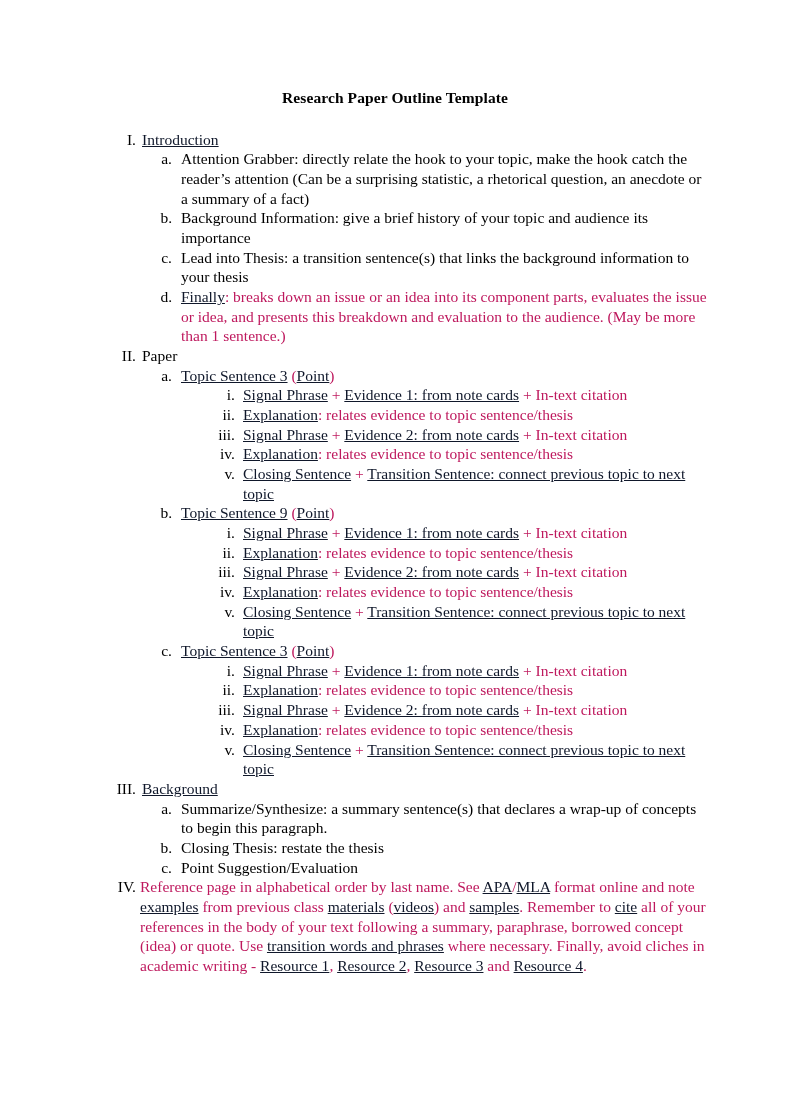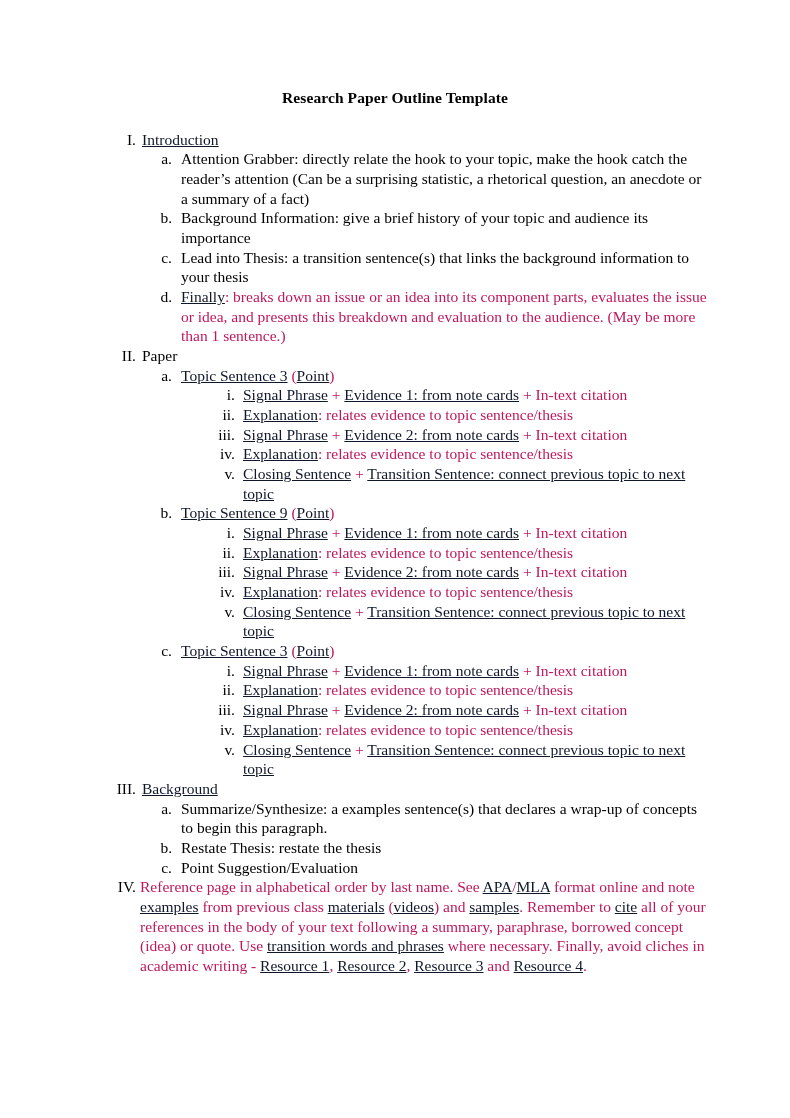--- a/index.html
+++ b/index.html
@@ -210,26 +210,26 @@
     <span class="content"><a class="lnk">Closing Sentence</a><span class="plain"> + </span><a class="lnk">Transition Sentence: connect previous topic to next topic</a></span>
   </div>
 
   <div class="row lvl1">
     <span class="marker">III.</span>
     <span class="content"><a class="lnk">Background</a></span>
   </div>
 
   <div class="row lvl2">
     <span class="marker">a.</span>
-    <span class="content">Summarize/Synthesize: a examples sentence(s) that declares a wrap-up of concepts to begin this paragraph.</span>
+    <span class="content">Summarize/Synthesize: a summary sentence(s) that declares a wrap-up of concepts to begin this paragraph.</span>
   </div>
 
   <div class="row lvl2">
     <span class="marker">b.</span>
-    <span class="content">Restate Thesis: restate the thesis</span>
+    <span class="content">Closing Thesis: restate the thesis</span>
   </div>
 
   <div class="row lvl2">
     <span class="marker">c.</span>
     <span class="content">Point Suggestion/Evaluation</span>
   </div>
 
   <div class="row lvl1 tight">
     <span class="marker">IV.</span>
     <span class="content"><span class="plain">Reference page in alphabetical order by last name. See </span><a class="lnk">APA</a><span class="plain">/</span><a class="lnk">MLA</a><span class="plain"> format online and note </span><a class="lnk">examples</a><span class="plain"> from previous class </span><a class="lnk">materials</a><span class="plain"> (</span><a class="lnk">videos</a><span class="plain">) and </span><a class="lnk">samples</a><span class="plain">. Remember to </span><a class="lnk">cite</a><span class="plain"> all of your references in the body of your text following a summary, paraphrase, borrowed concept (idea) or quote. Use </span><a class="lnk">transition words and phrases</a><span class="plain"> where necessary. Finally, avoid cliches in academic writing - </span><a class="lnk">Resource 1</a><span class="plain">, </span><a class="lnk">Resource 2</a><span class="plain">, </span><a class="lnk">Resource 3</a><span class="plain"> and </span><a class="lnk">Resource 4</a><span class="plain">.</span></span>

